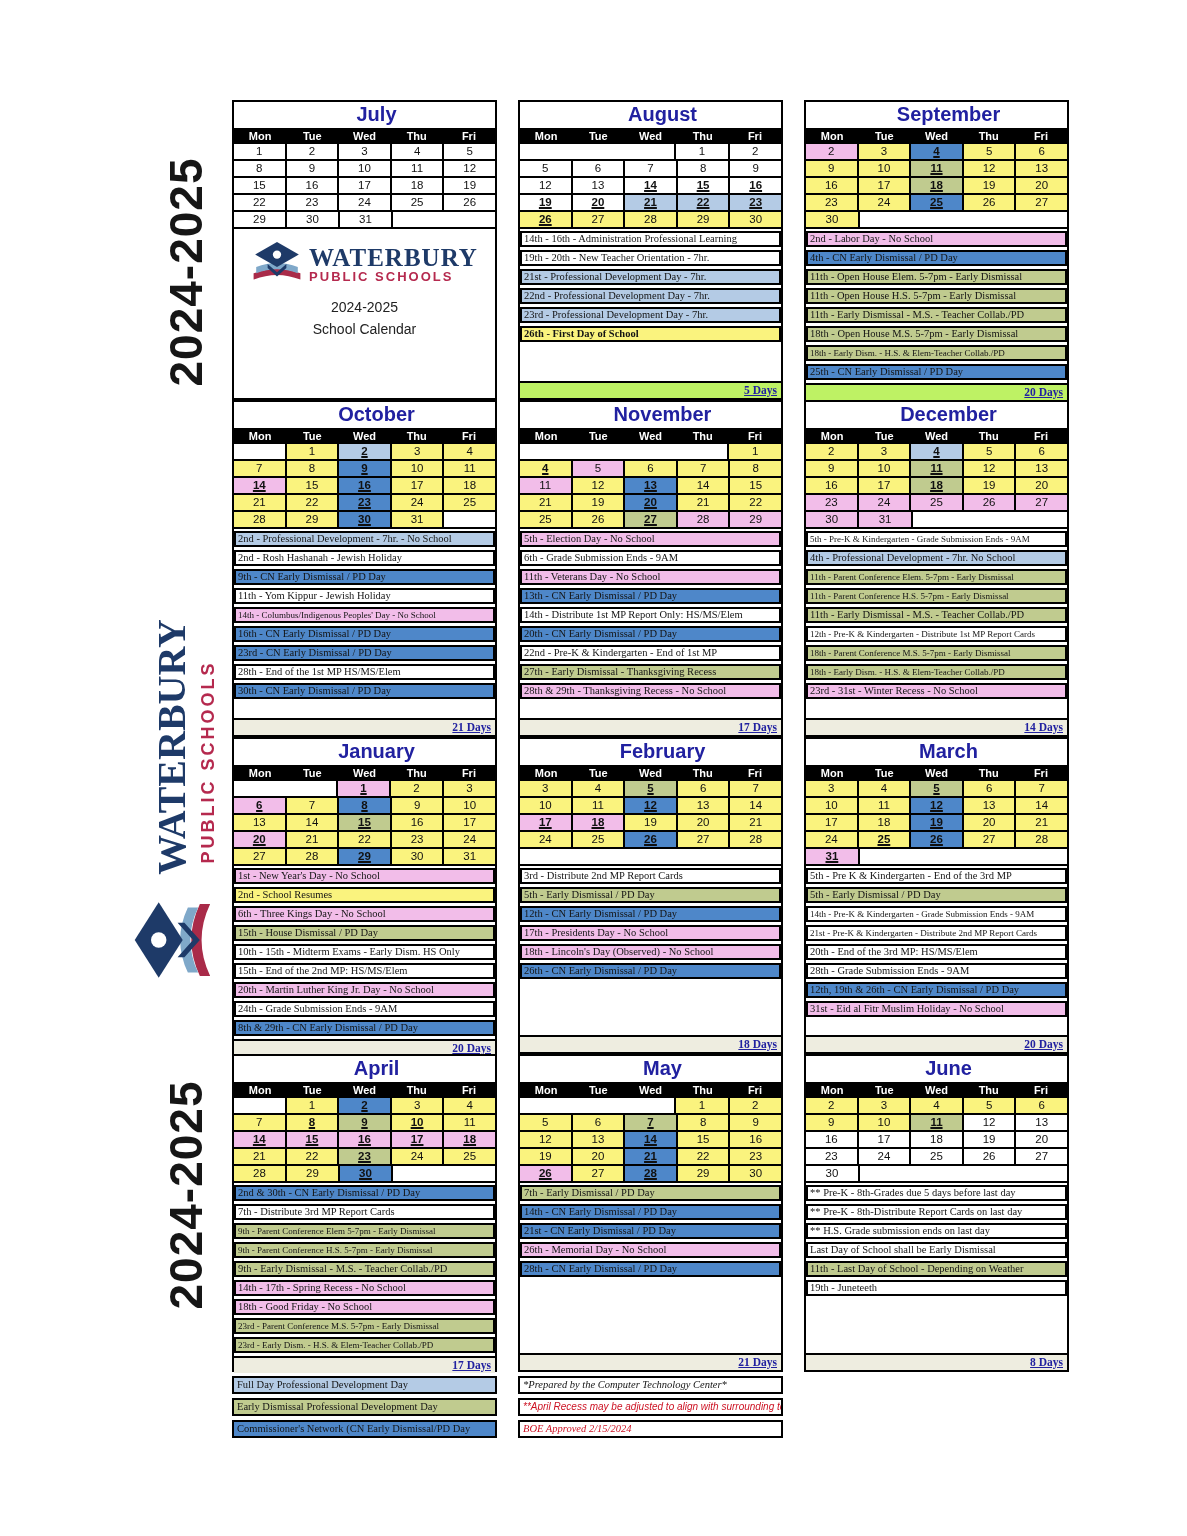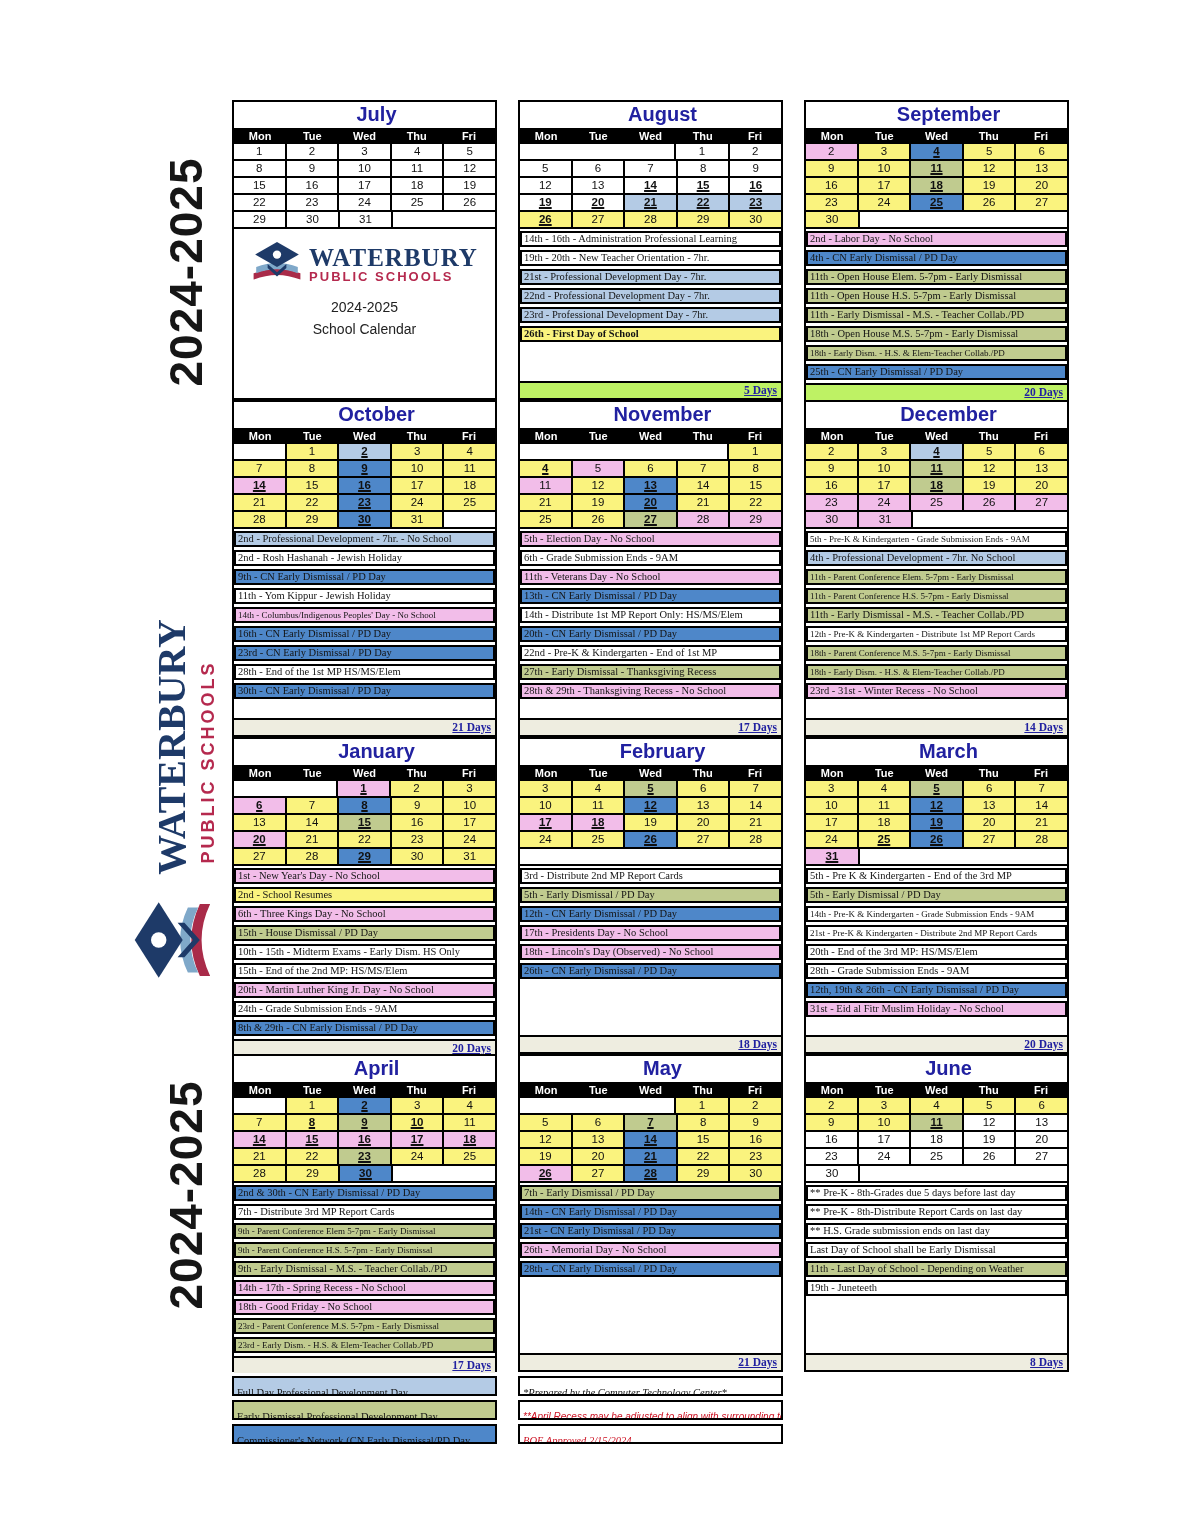--- a/index.html
+++ b/index.html
@@ -60,21 +60,21 @@
   .logo-row{display:flex;align-items:center;gap:6px;}
   .logo-name{font-family:"Liberation Serif",serif;font-weight:bold;font-size:25px;color:#1E3A68;letter-spacing:1px;line-height:24px;}
   .logo-sub{font-weight:bold;font-size:13px;color:#B5294E;letter-spacing:2px;line-height:14px;}
   .logo-year{margin-top:10px;font-size:14px;color:#222;}
   .logo-cal{margin-top:6px;font-size:14px;color:#222;}
 
   
   .legend{display:grid;grid-template-columns:265px 265px 265px;column-gap:21px;margin-top:4px;}
   .lg-col{display:flex;flex-direction:column;}
   .lg-item{box-sizing:border-box;border:2px solid #000;height:18px;line-height:14px;margin-bottom:4px;
-           padding:8px 3px;font-family:"Liberation Serif",serif;font-size:10.5px;color:#141414;white-space:nowrap;overflow:hidden;}
+           padding:0 3px;font-family:"Liberation Serif",serif;font-size:10.5px;color:#141414;white-space:nowrap;overflow:hidden;}
   .lg-link{color:#2121A0;text-decoration:underline;font-weight:bold;}
   .lg-note1{font-style:italic;}
   .lg-note2{font-style:italic;font-family:"Liberation Sans",sans-serif;color:#CC1122;font-size:10px;}
   .lg-note3{font-style:italic;color:#CC1122;}
 </style>
 </head>
 <body>
 
 <div class="vtext year-top">2024-2025</div>
 <div class="vtext wb">WATERBURY</div>

